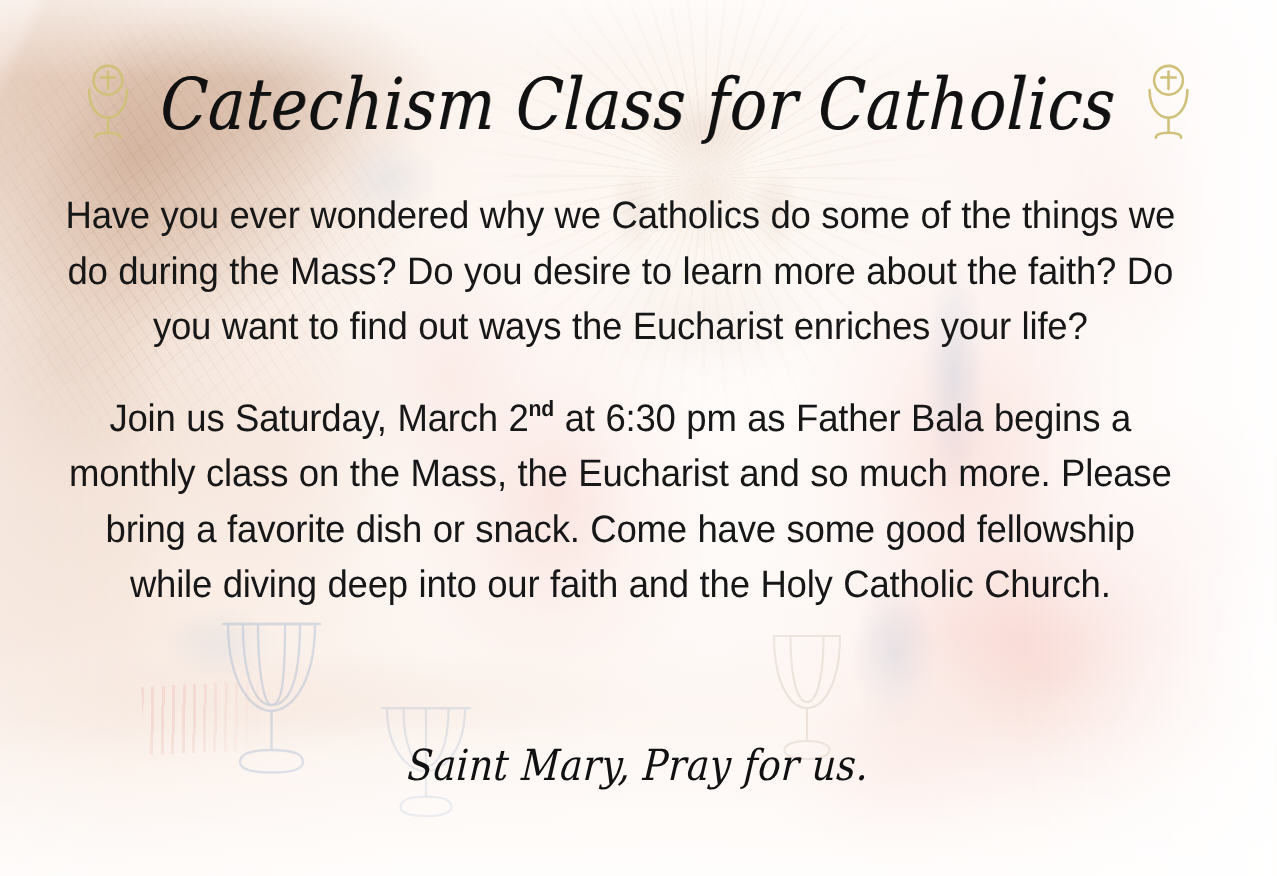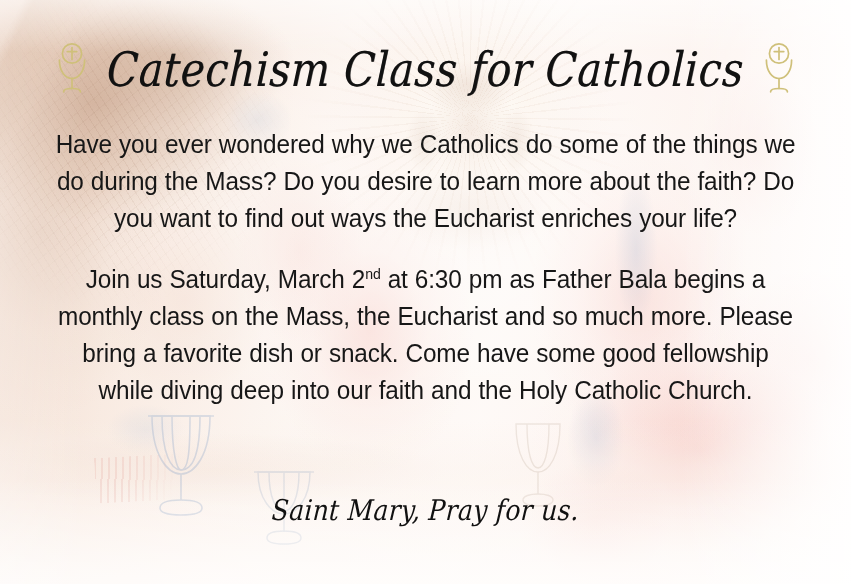--- a/index.html
+++ b/index.html
@@ -183,21 +183,21 @@
     white-space: nowrap;
     transform: scaleY(1.16) skewX(-3deg);
     transform-origin: center;
     text-shadow: 0.4px 0 0 rgba(10,10,10,0.55);
   }
 
   
   .body-block {
     position: absolute;
     top: 126px;
-    left: 36px;
+    left: 24px;
     width: 779px;
   }
 
   .para {
     text-align: center;
     color: #171717;
     font-family: "Liberation Sans", sans-serif;
     font-size: 25.5px;
     line-height: 37px;
     letter-spacing: -0.15px;
@@ -205,20 +205,21 @@
     transform: scaleX(0.955);
     transform-origin: center;
   }
 
   .para + .para { margin-top: 24px; }
 
   .para sup {
     font-size: 0.58em;
     vertical-align: super;
     line-height: 0;
+    font-weight: bold;
   }
 
   
   .closing {
     position: absolute;
     top: 498px;
     left: 0;
     width: 100%;
     text-align: center;
     font-family: "DejaVu Serif", "Liberation Serif", serif;

